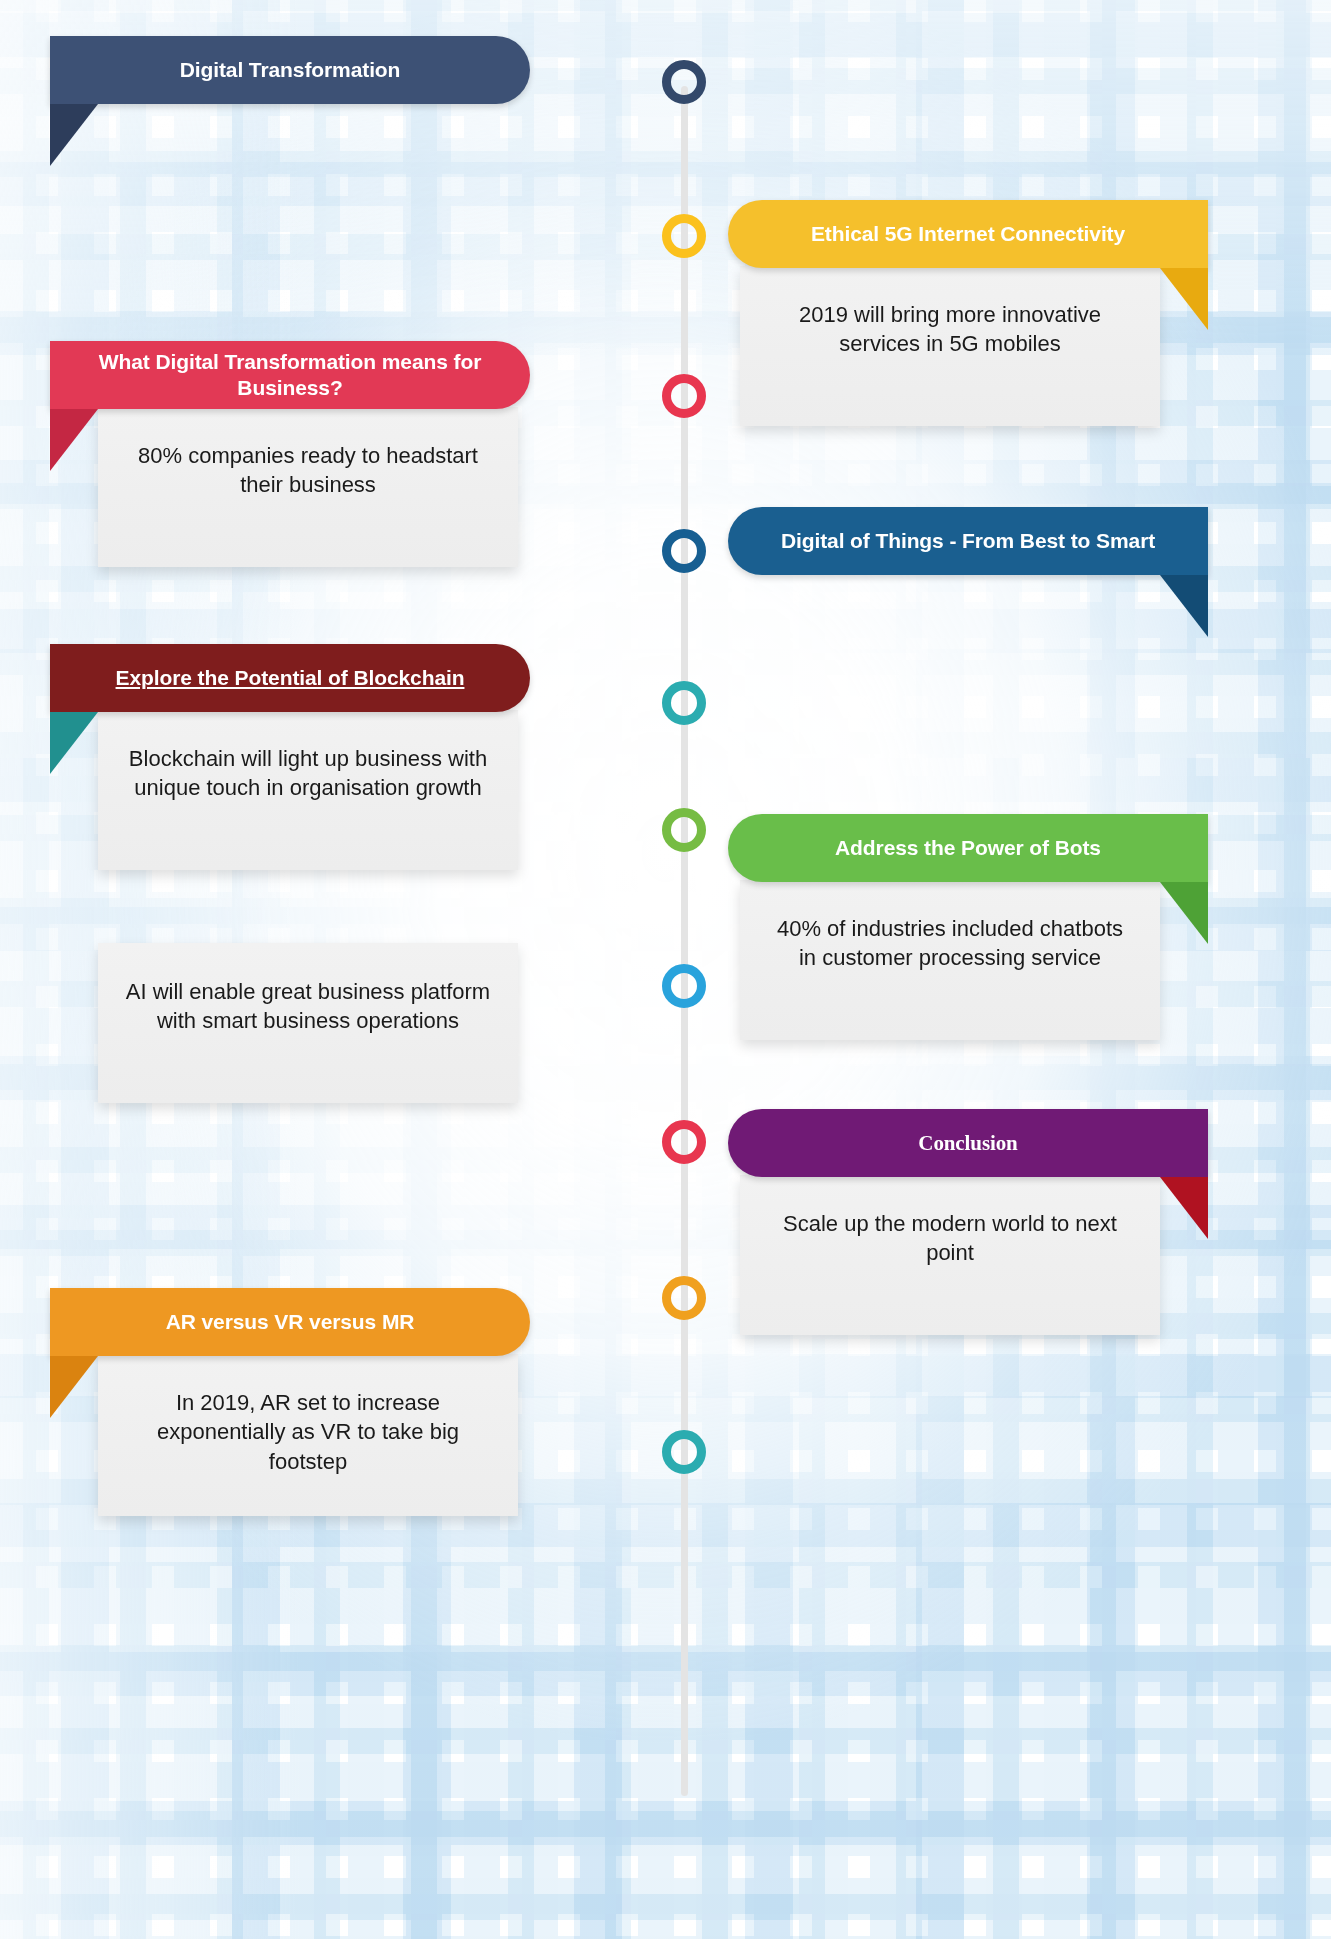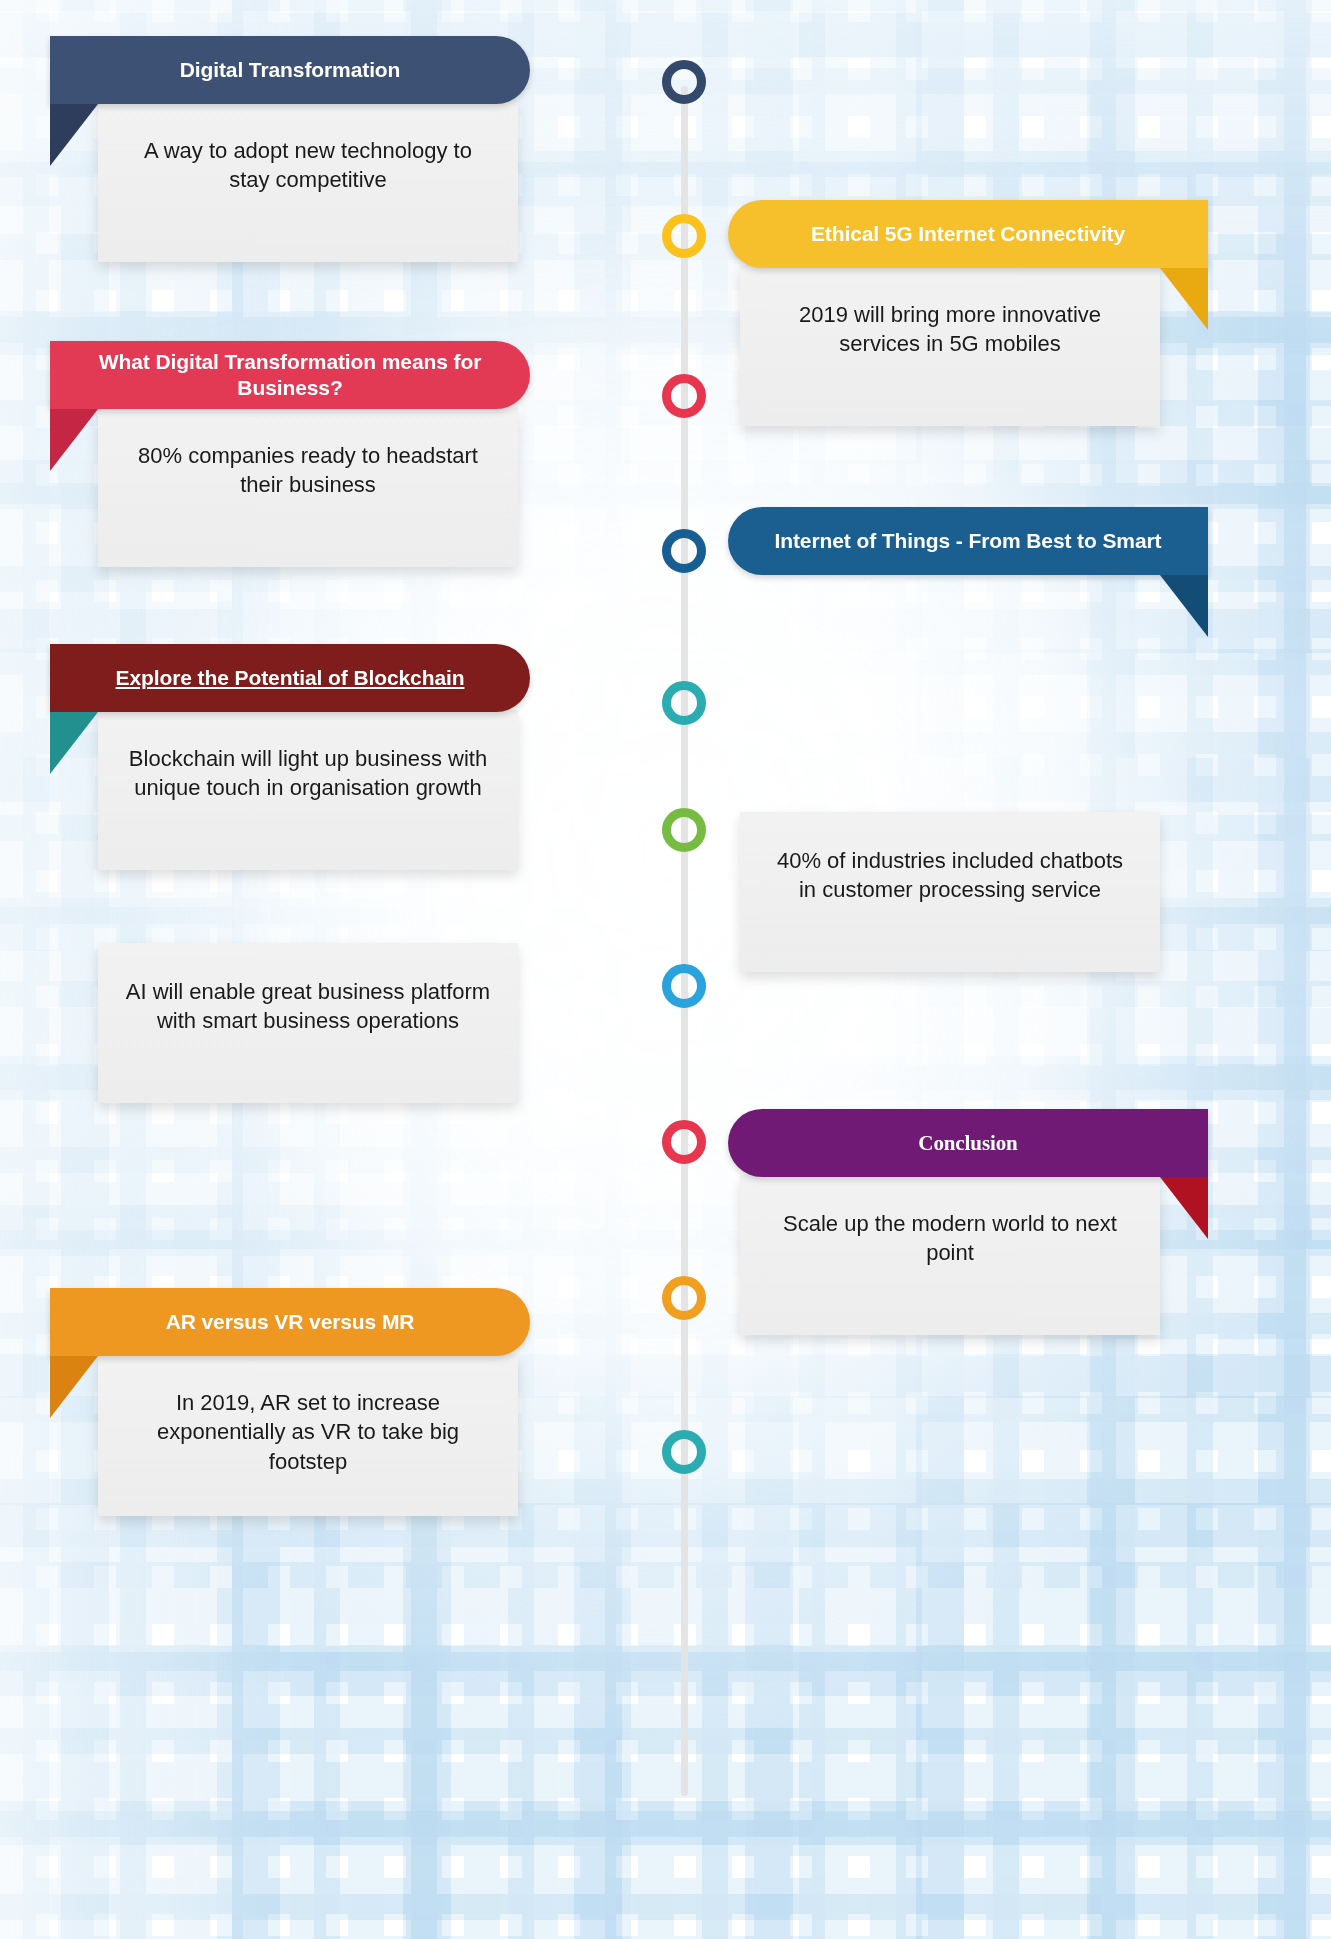--- a/index.html
+++ b/index.html
@@ -195,23 +195,20 @@
       <div class="tl-node" style="top: 1298px; border-color: rgb(240, 160, 30);"></div>
       <div class="tl-node" style="top: 1452px; border-color: rgb(43, 172, 176);"></div>
     </div>
 
   <div id="cards">
       <div class="card left" style="top: 36px;">
         <div class="card-header" style="background: rgb(61, 81, 117);">
           <span>Digital Transformation</span>
           <div class="tail" style="background: rgb(45, 61, 91);"></div>
         </div>
-        <div class="card-body" style="min-height: 160px;">
-          <div class="card-text">A way to adopt new technology to stay competitive</div>
-        </div>
       </div>
       <div class="card right" style="top: 200px;">
         <div class="card-header" style="background: rgb(245, 192, 44);">
           <span>Ethical 5G Internet Connectivity</span>
           <div class="tail" style="background: rgb(232, 170, 16);"></div>
         </div>
         <div class="card-body" style="min-height: 160px;">
           <div class="card-text">2019 will bring more innovative services in 5G mobiles</div>
         </div>
       </div>
@@ -219,34 +216,38 @@
         <div class="card-header" style="background: rgb(226, 57, 85);">
           <span>What Digital Transformation means for Business?</span>
           <div class="tail" style="background: rgb(196, 39, 67);"></div>
         </div>
         <div class="card-body" style="min-height: 160px;">
           <div class="card-text">80% companies ready to headstart their business</div>
         </div>
       </div>
       <div class="card right" style="top: 507px;">
         <div class="card-header" style="background: rgb(26, 95, 144);">
-          <span>Internet of Things - From Best to Smart</span>
+          <span>Digital of Things - From Best to Smart</span>
           <div class="tail" style="background: rgb(19, 76, 117);"></div>
         </div>
       </div>
       <div class="card left" style="top: 644px;">
         <div class="card-header" style="background: #7f1d1d; text-decoration: underline;">
           <span>Explore the Potential of Blockchain</span>
           <div class="tail" style="background: rgb(33, 144, 143);"></div>
         </div>
         <div class="card-body" style="min-height: 160px;">
           <div class="card-text">Blockchain will light up business with unique touch in organisation growth</div>
         </div>
       </div>
       <div class="card right" style="top: 814px;">
+        <div class="card-header" style="background: rgb(105, 190, 74);">
+          <span>Address the Power of Bots</span>
+          <div class="tail" style="background: rgb(78, 162, 54);"></div>
+        </div>
         <div class="card-body" style="min-height: 160px;">
           <div class="card-text">40% of industries included chatbots in customer processing service</div>
         </div>
       </div>
       <div class="card left" style="top: 945px;">
         <div class="card-body" style="min-height: 160px;">
           <div class="card-text">AI will enable great business platform with smart business operations</div>
         </div>
       </div>
       <div class="card right" style="top: 1109px;">

